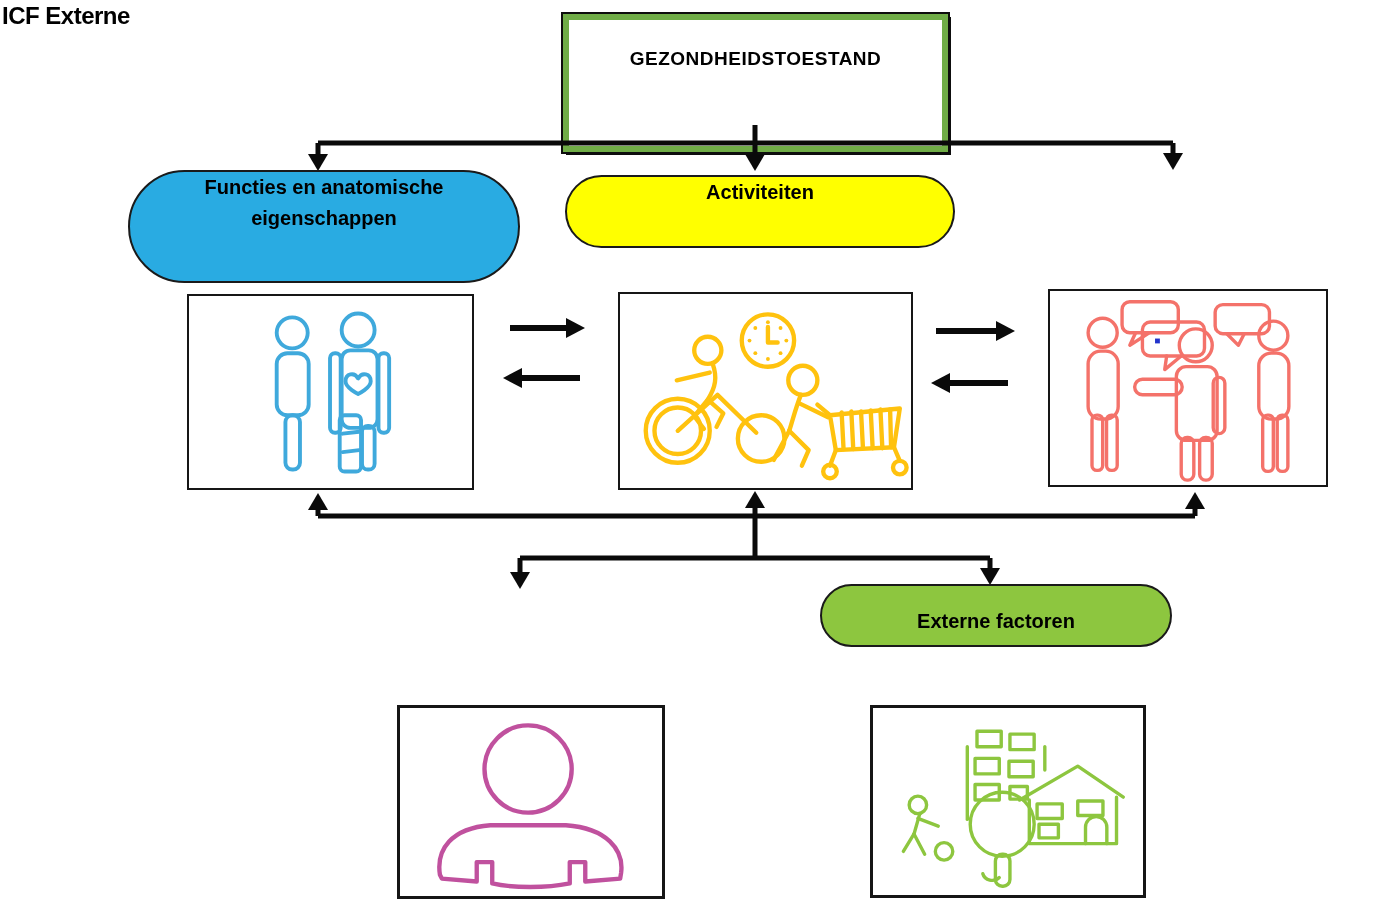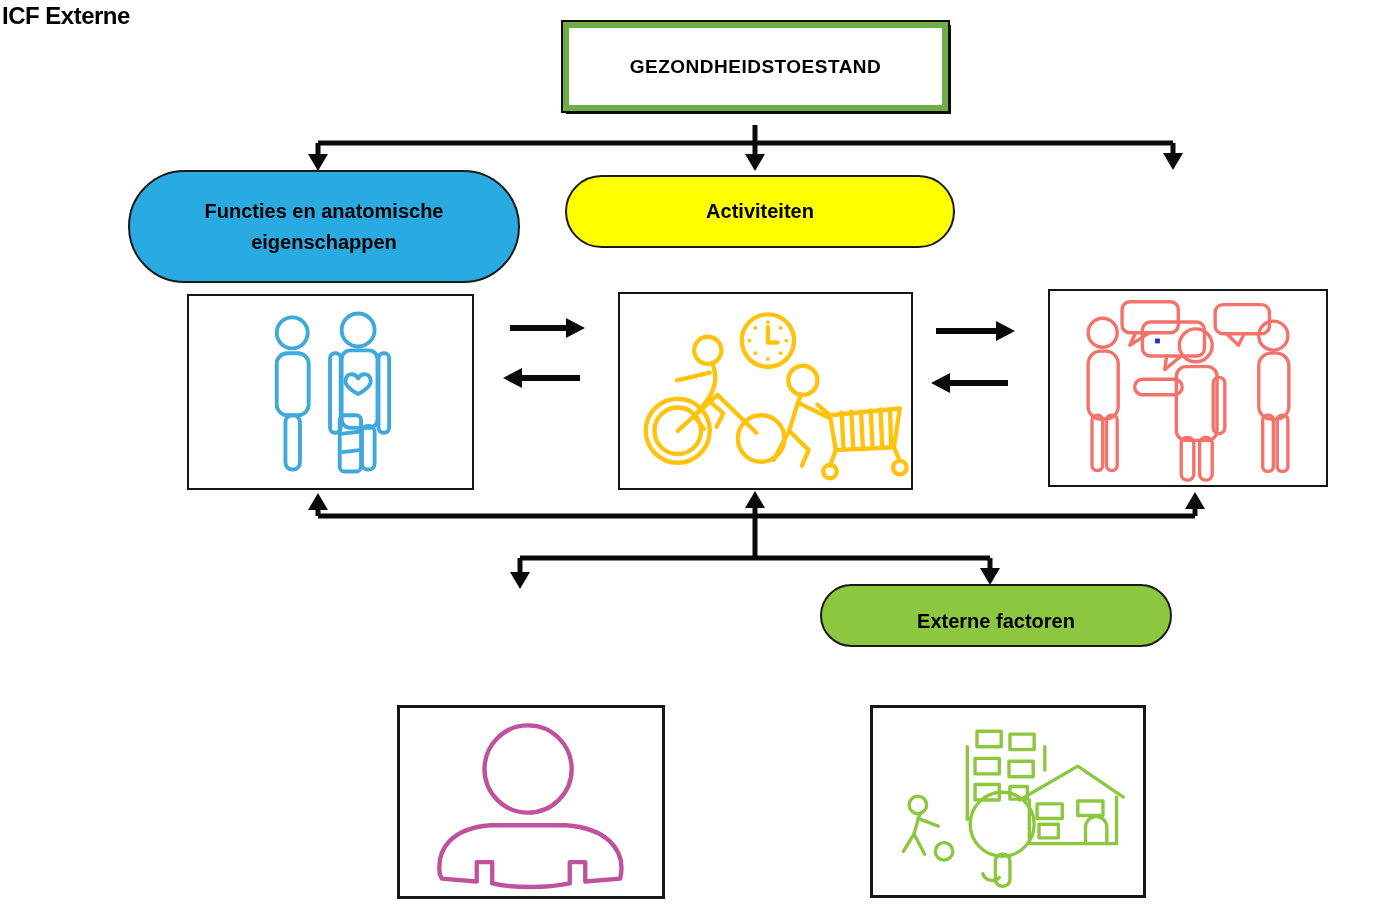--- a/index.html
+++ b/index.html
@@ -5,30 +5,30 @@
   html,body{margin:0;padding:0;background:#fff;}
   #canvas{
     position:relative;width:1376px;height:909px;background:#fff;overflow:hidden;
     font-family:"Liberation Sans",sans-serif;color:#000;
   }
   .abs{position:absolute;}
   
   #page-title{left:2px;top:2px;font-size:24px;font-weight:bold;letter-spacing:-0.5px;}
   
   #health-box{
-    left:563px;top:22px;width:385px;height:89px;box-sizing:border-box;
+    left:563px;top:14px;width:385px;height:138px;box-sizing:border-box;
     background:#fff;border:6px solid var(--health_border_green,#70AD47);
     outline:2px solid #0d0d0d;box-shadow:3px 3px 0 #0d0d0d;
     display:flex;justify-content:center;align-items:flex-start;
   }
   #health-box .label{margin-top:28px;font-size:19px;font-weight:bold;letter-spacing:0.5px;}
   
   .pill{
     box-sizing:border-box;border:2px solid #1a1a1a;border-radius:999px;
-    display:flex;align-items:center;justify-content:center;text-align:center;
+    display:flex;align-items:flex-start;justify-content:center;text-align:center;
     font-weight:bold;font-size:20px;line-height:1.55;padding:0 30px;
   }
   #pill-functies{left:128px;top:170px;width:392px;height:113px;background:var(--domain_blue,#29ABE2);}
   #pill-activiteiten{left:565px;top:175px;width:390px;height:73px;background:var(--domain_yellow,#FFFF00);}
   #pill-participatie{left:985px;top:172px;width:388px;height:73px;background:var(--domain_red,#FF0000);align-items:flex-start;padding-top:22px;}
   #pill-persoonlijke{left:358px;top:590px;width:347px;height:72px;background:var(--factor_purple,#7D4098);}
   #pill-externe{left:820px;top:584px;width:352px;height:63px;background:var(--factor_green,#8DC63F);align-items:flex-start;padding-top:20px;}
   
   .icon-box{box-sizing:border-box;background:#fff;border:2px solid #161616;display:flex;align-items:center;justify-content:center;}
   #box-functies{left:187px;top:294px;width:287px;height:196px;}

